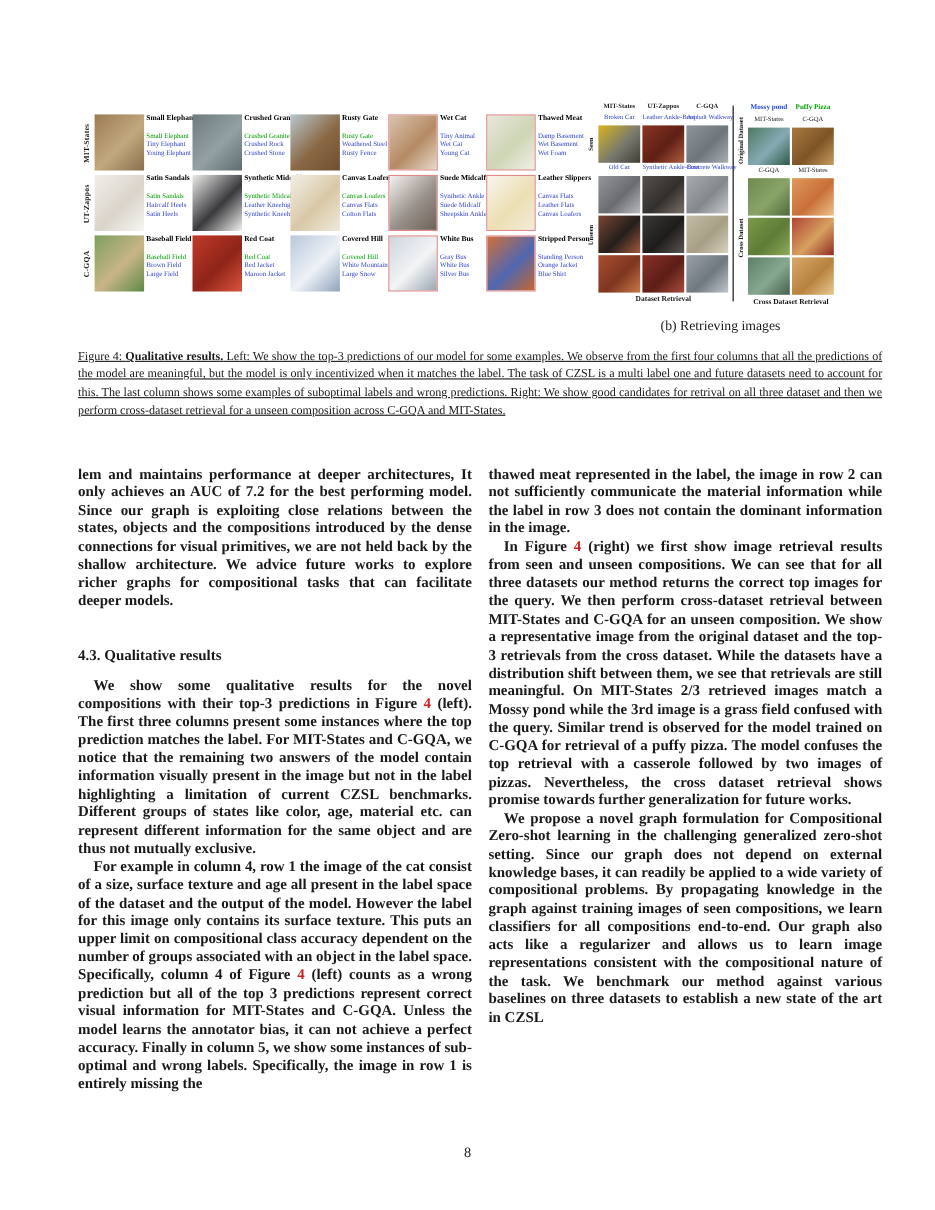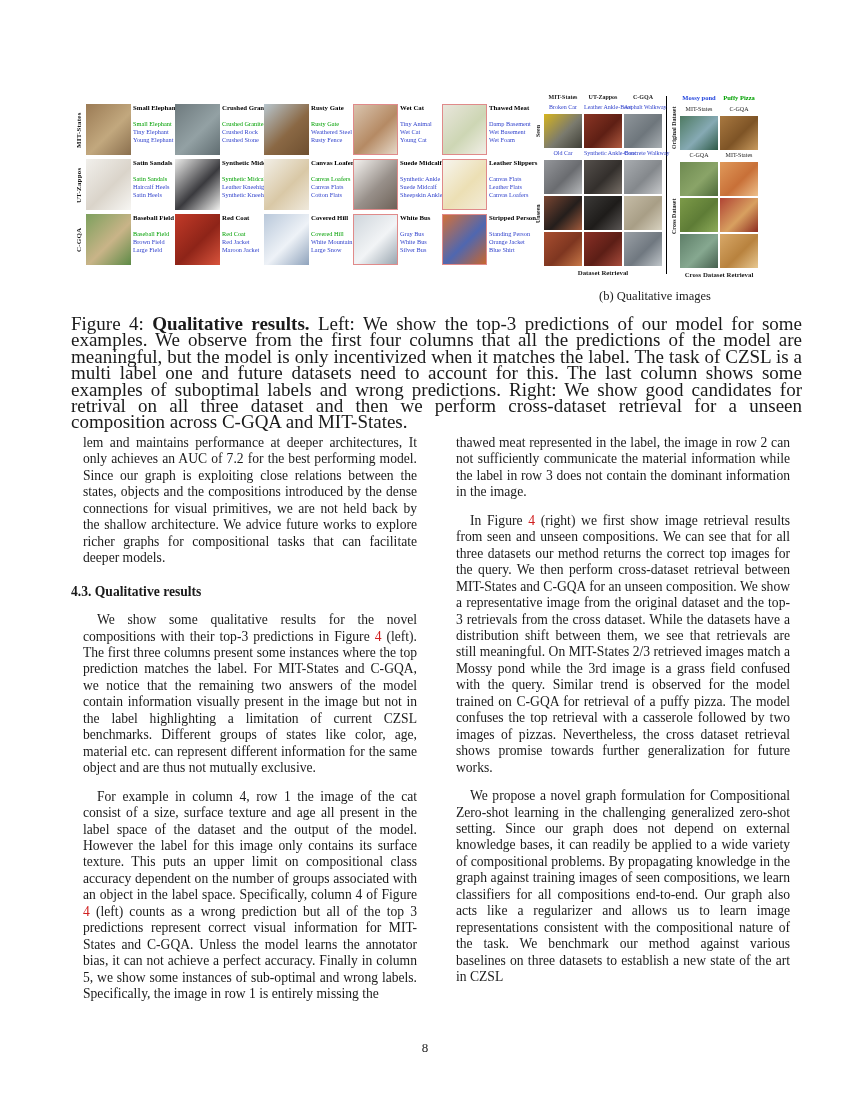--- a/index.html
+++ b/index.html
@@ -30,30 +30,30 @@
   .fb-hdr{width:38px;text-align:center;font-size:6px;font-weight:bold;white-space:nowrap;height:8px;}
   .fb-lab{width:38px;text-align:center;font-size:6px;white-space:nowrap;height:8px;color:#3344cc;}
   .fb-img{width:38px;height:34px;}
   .fb-cap{font-size:6.8px;font-weight:bold;text-align:center;margin-top:3px;white-space:nowrap;}
   .fb-divider{width:1px;background:#000;margin:2px 4px 0 4px;height:178px;}
   .fb-query{width:38px;text-align:center;font-size:6.5px;font-weight:bold;white-space:nowrap;height:10px;}
   .fig-b-caption{position:absolute;left:555px;top:289px;width:200px;text-align:center;font-size:12.5px;}
 
   
   .fig-caption{position:absolute;left:71px;top:316px;width:731px;
-               font-size:19px;line-height:16.4px;text-align:justify;}
+               font-size:11px;line-height:16.4px;text-align:justify;text-decoration:underline;}
   .fig-caption b{font-weight:bold;}
 
   
   .col{position:absolute;top:423px;width:358px;font-size:13.6px;line-height:16.45px;text-align:justify;}
   .col-left{left:71px;}
   .col-right{left:444px;}
-  .col p{margin:12px;}
+  .col p{margin:0;font-weight:bold;}
   .col p.ind{text-indent:14px;}
-  .col h3{font-size:13.6px;margin:17px 0 11px 0;}
+  .col h3{font-size:13.6px;margin:33px 0 11px 0;}
   .col h2{font-size:15px;margin:17px 0 12px 0;}
   .ref-red{color:#d02020;}
 
   .page-number{position:absolute;left:0;top:1040px;width:850px;text-align:center;font-size:13px;}
 </style>
 </head>
 <body>
 
 <div class="page">
 
@@ -305,21 +305,21 @@
         </div>
         <div class="fbrow">
           <div class="fb-img" style="background: linear-gradient(135deg, rgb(94, 126, 104) 0%, rgb(134, 168, 144) 55%, rgb(70, 96, 78) 100%);"></div>
           <div class="fb-img" style="background: linear-gradient(135deg, rgb(216, 168, 104) 0%, rgb(184, 130, 62) 55%, rgb(232, 200, 144) 100%);"></div>
         </div>
         <div class="fb-cap">Cross Dataset Retrieval</div>
         <div class="fb-rot" style="top: 12px; height: 44px;">Original Dataset</div>
         <div class="fb-rot" style="top: 70px; height: 104px;">Cross Dataset</div>
       </div>
   </div>
-  <div class="fig-b-caption">(b) Qualitative images</div>
+  <div class="fig-b-caption">(b) Retrieving images</div>
 
   <div class="fig-caption"><span>Figure 4: </span><b>Qualitative results.</b><span> Left: We show the top-3 predictions of our model for some examples. We observe from the first four columns that all the predictions of the model are meaningful, but the model is only incentivized when it matches the label. The task of CZSL is a multi label one and future datasets need to account for this. The last column shows some examples of suboptimal labels and wrong predictions. Right: We show good candidates for retrival on all three dataset and then we perform cross-dataset retrieval for a unseen composition across C-GQA and MIT-States.</span></div>
 
   <div class="col col-left">
       <p><span>lem and maintains performance at deeper architectures, It only achieves an AUC of 7.2 for the best performing model. Since our graph is exploiting close relations between the states, objects and the compositions introduced by the dense connections for visual primitives, we are not held back by the shallow architecture. We advice future works to explore richer graphs for compositional tasks that can facilitate deeper models.</span></p>
       <h3>4.3. Qualitative results</h3>
       <p class="ind"><span>We show some qualitative results for the novel compositions with their top-3 predictions in Figure </span><span class="ref-red">4</span><span> (left). The first three columns present some instances where the top prediction matches the label. For MIT-States and C-GQA, we notice that the remaining two answers of the model contain information visually present in the image but not in the label highlighting a limitation of current CZSL benchmarks. Different groups of states like color, age, material etc. can represent different information for the same object and are thus not mutually exclusive.</span></p>
       <p class="ind"><span>For example in column 4, row 1 the image of the cat consist of a size, surface texture and age all present in the label space of the dataset and the output of the model. However the label for this image only contains its surface texture. This puts an upper limit on compositional class accuracy dependent on the number of groups associated with an object in the label space. Specifically, column 4 of Figure </span><span class="ref-red">4</span><span> (left) counts as a wrong prediction but all of the top 3 predictions represent correct visual information for MIT-States and C-GQA. Unless the model learns the annotator bias, it can not achieve a perfect accuracy. Finally in column 5, we show some instances of sub-optimal and wrong labels. Specifically, the image in row 1 is entirely missing the</span></p>
     </div>
   <div class="col col-right">

